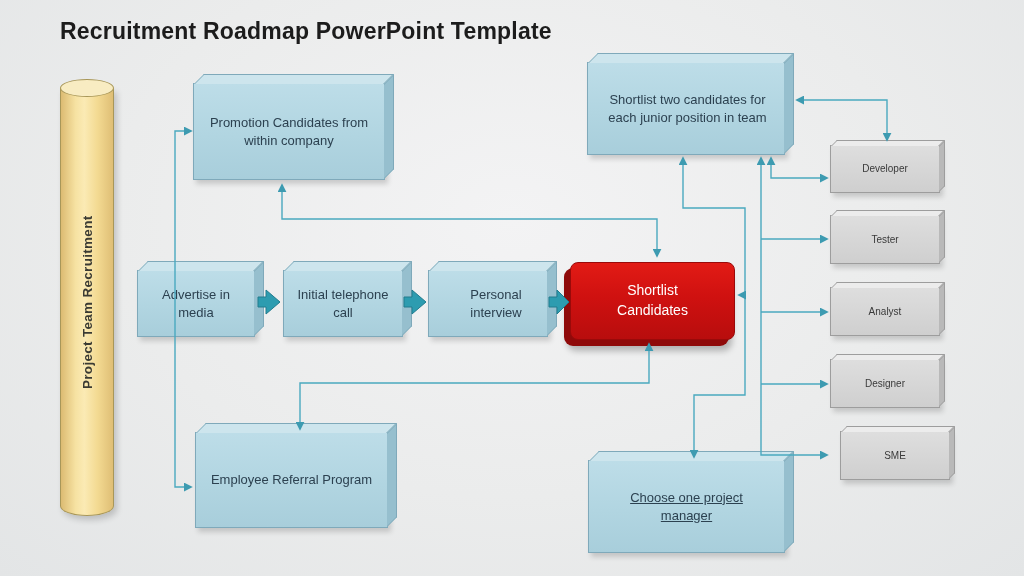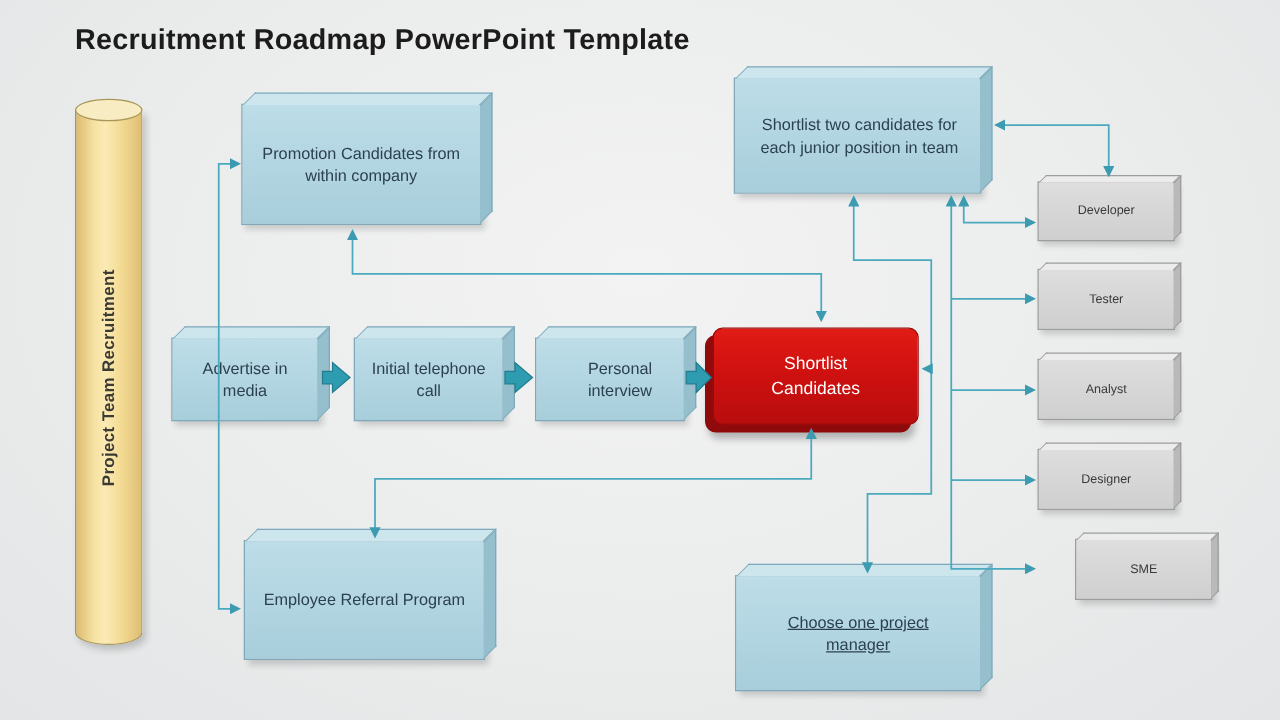--- a/index.html
+++ b/index.html
@@ -73,21 +73,21 @@
   #n-shortlist2{left:587px;top:62px;width:198px;height:93px;}
   #n-advertise{left:137px;top:270px;width:118px;height:67px;}
   #n-initial{left:283px;top:270px;width:120px;height:67px;}
   #n-personal{left:428px;top:270px;width:120px;height:67px;padding-left:16px;}
   #n-employee{left:195px;top:432px;width:193px;height:96px;}
   #n-choose{left:588px;top:460px;width:197px;height:93px;text-decoration:underline;}
   #n-developer{left:830px;top:145px;width:110px;height:48px;}
   #n-tester{left:830px;top:215px;width:110px;height:49px;}
   #n-analyst{left:830px;top:287px;width:110px;height:49px;}
   #n-designer{left:830px;top:359px;width:110px;height:49px;}
-  #n-sme{left:860px;top:431px;width:110px;height:49px;}
+  #n-sme{left:840px;top:431px;width:110px;height:49px;}
 
   
   .red-wrap{position:absolute;left:570px;top:262px;width:165px;height:78px;}
   .red-back{
     position:absolute;left:-6px;top:6px;width:100%;height:100%;
     background:#8f0a0a;border-radius:9px;
     box-shadow:3px 5px 6px rgba(0,0,0,.25);
   }
   .red-front{
     position:absolute;left:0;top:0;width:100%;height:100%;

